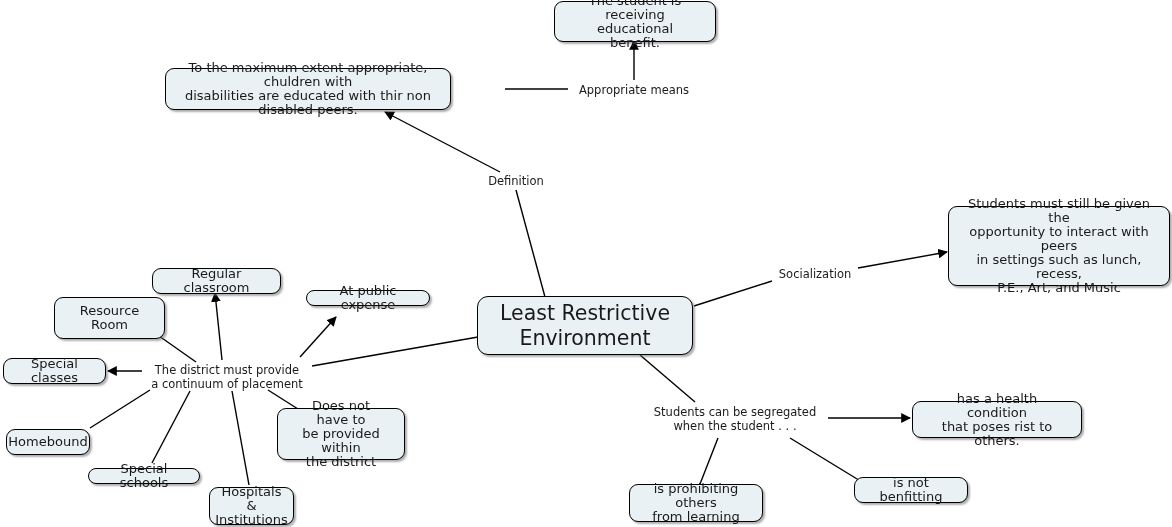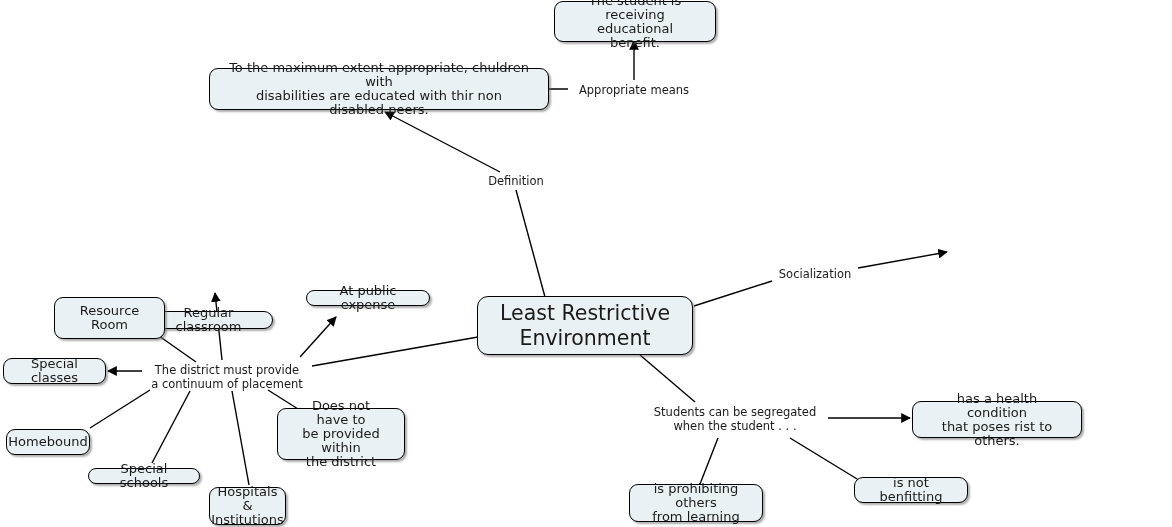--- a/index.html
+++ b/index.html
@@ -114,40 +114,44 @@
     <line x1="190" y1="391" x2="152" y2="463" stroke="#000000" stroke-width="1.4"></line>
 
     <line x1="232" y1="391" x2="249" y2="485" stroke="#000000" stroke-width="1.4"></line>
 
     <line x1="268" y1="390" x2="298" y2="409" stroke="#000000" stroke-width="1.4"></line>
   </svg>
 
   <div class="node" style="left:554px; top:1px; width:162px; height:41px;">The student is receiving
 educational benefit.</div>
 
-  <div class="node" style="left:165px; top:68px; width:340px; height:42px;margin-left:44px;">To the maximum extent appropriate, chuldren with
+  <div class="node" style="left:165px; top:68px; width:286px; height:42px;">To the maximum extent appropriate, chuldren with
 disabilities are educated with thir non disabled peers.</div>
 
   <div class="node central" style="left:477px; top:296px; width:216px; height:59px;">Least Restrictive
 Environment</div>
 
+  <div class="node" style="left:948px; top:206px; width:222px; height:80px;">Students must still be given the
+opportunity to interact with peers
+in settings such as lunch, recess,
+P.E., Art, and Music</div>
 
-  <div class="node" style="left:144px; top:268px; width:129px; height:18px;margin-top:43px;">Regular classroom</div>
+  <div class="node" style="left:152px; top:268px; width:129px; height:26px;">Regular classroom</div>
 
   <div class="node" style="left:54px; top:297px; width:111px; height:42px;text-align:center;">Resource Room</div>
 
   <div class="node" style="left:306px; top:290px; width:124px; height:16px;">At public expense</div>
 
   <div class="node" style="left:3px; top:358px; width:103px; height:26px;">Special classes</div>
 
   <div class="node" style="left:6px; top:429px; width:84px; height:26px;">Homebound</div>
 
   <div class="node" style="left:88px; top:468px; width:112px; height:16px;">Special schools</div>
 
-  <div class="node" style="left:209px; top:487px; width:77px; height:38px;">Hospitals &amp;
+  <div class="node" style="left:209px; top:487px; width:85px; height:38px;">Hospitals &amp;
 Institutions</div>
 
   <div class="node" style="left:277px; top:408px; width:128px; height:52px;">Does not have to
 be provided within
 the district</div>
 
   <div class="node" style="left:912px; top:401px; width:170px; height:37px;">has a health condition
 that poses rist to others.</div>
 
   <div class="node" style="left:629px; top:484px; width:134px; height:38px;">is prohibiting others

